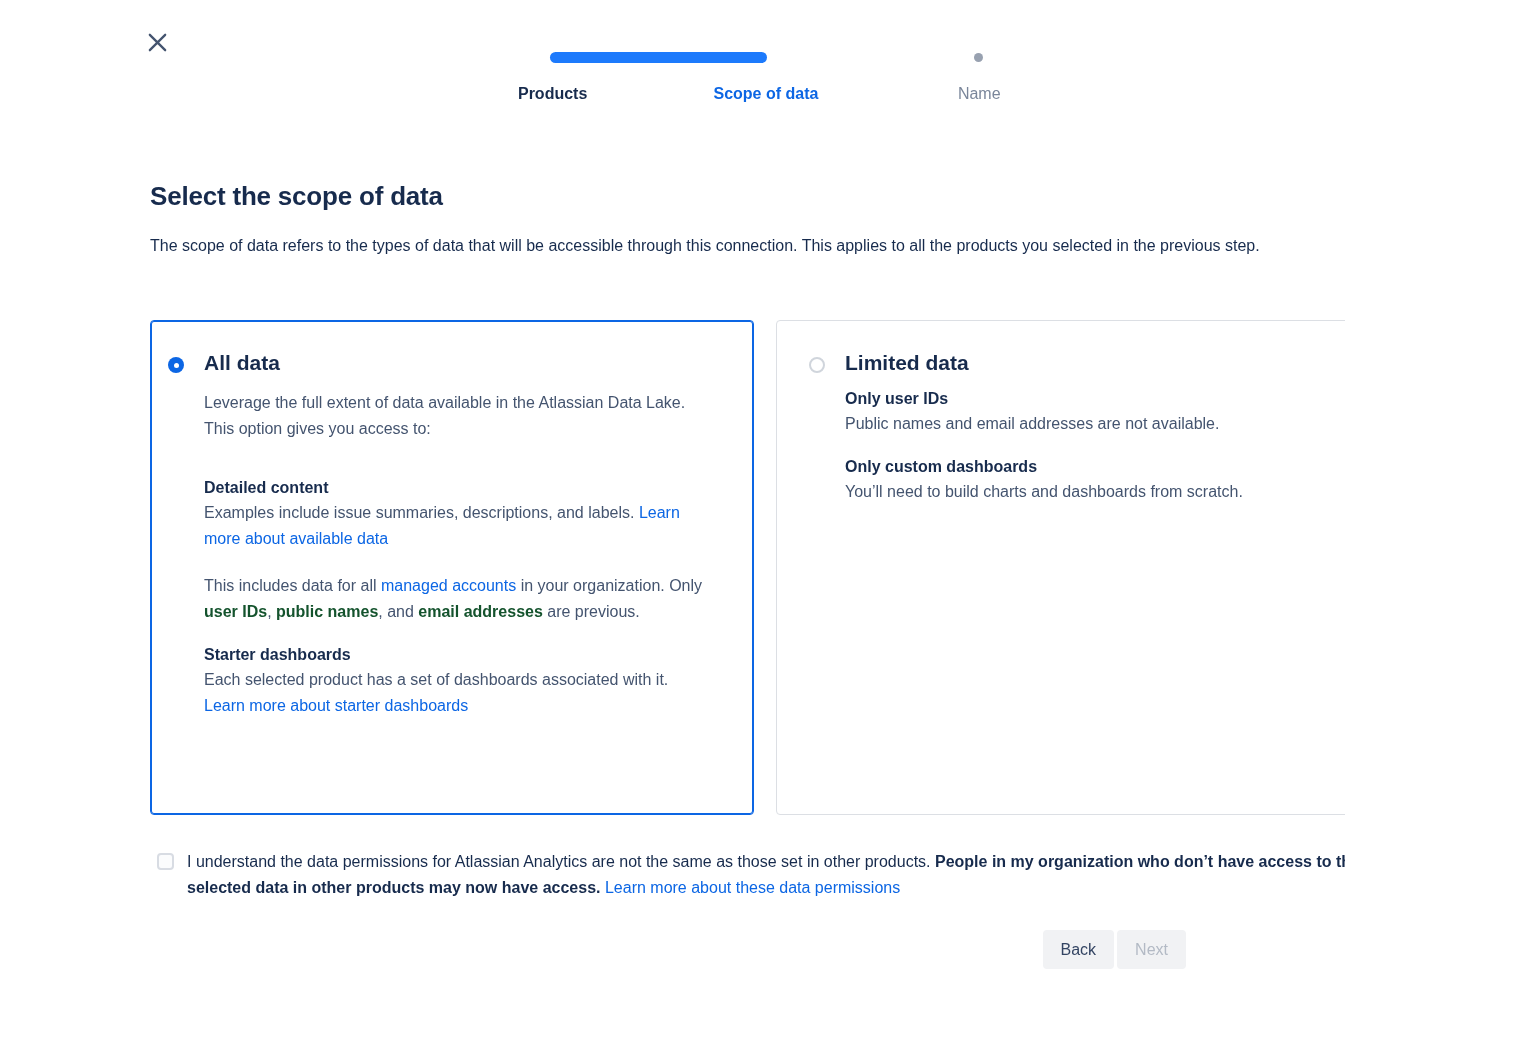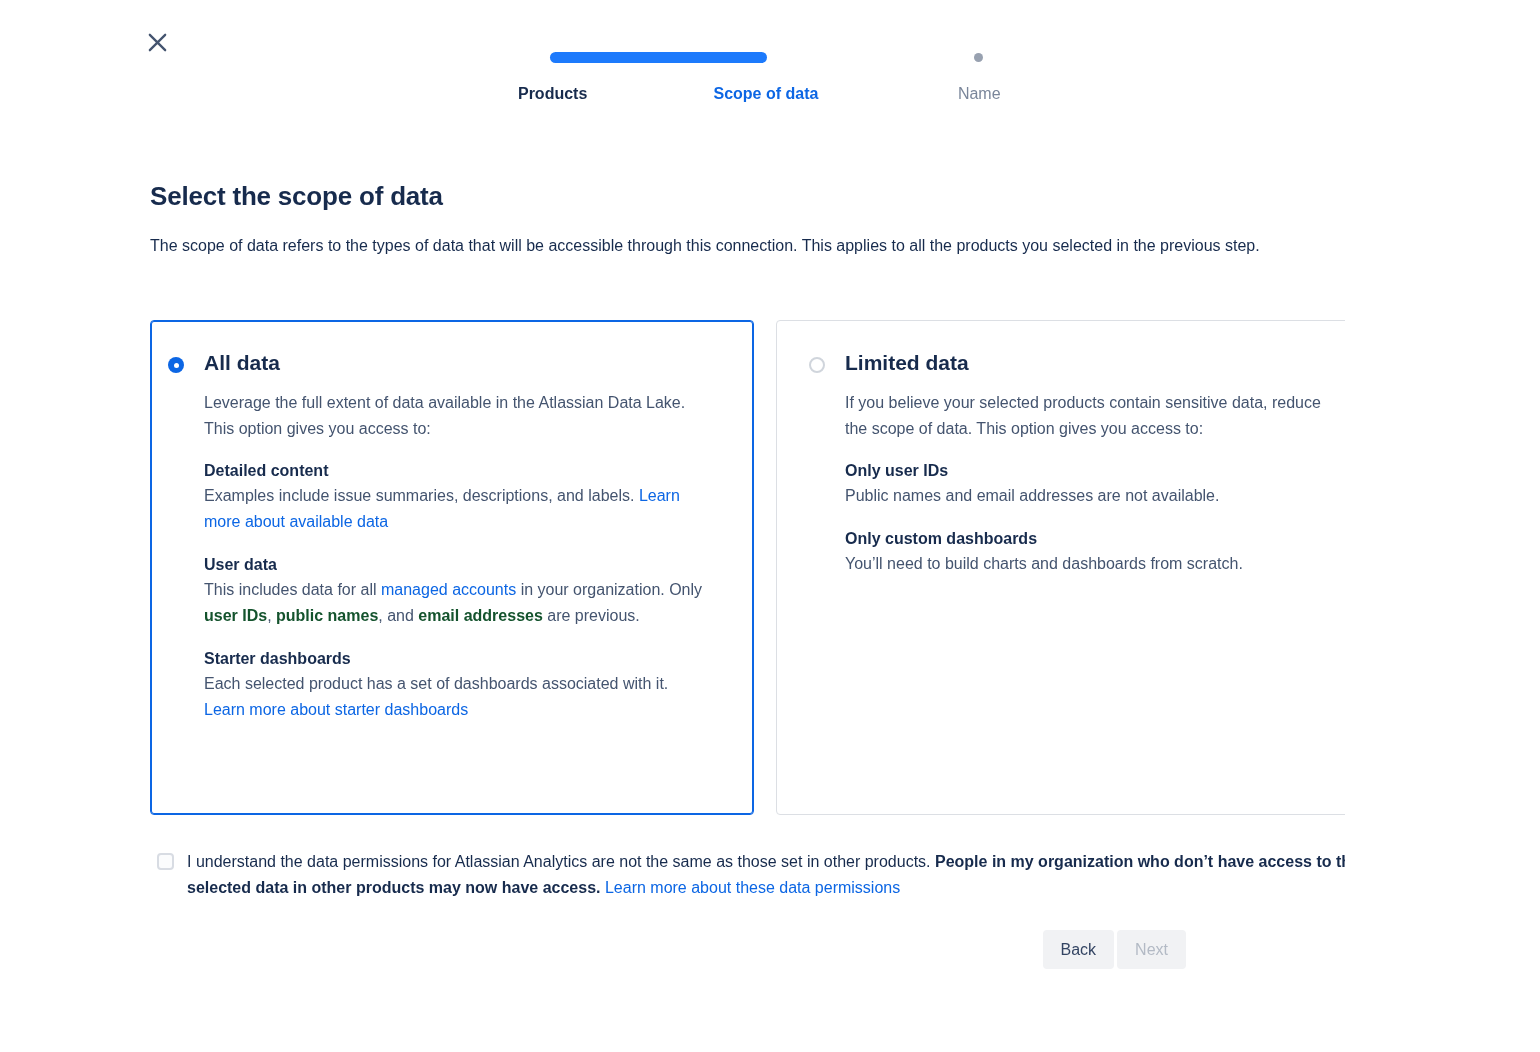--- a/index.html
+++ b/index.html
@@ -45,21 +45,21 @@
     border-radius:4px;padding:30px 42px 0 32px;display:flex;gap:20px;cursor:pointer;}
   .card.selected{border-color:var(--selected-border);
     box-shadow:inset 0 0 0 1px var(--selected-border);padding-left:17px;}
   .radio{flex:0 0 16px;width:16px;height:16px;margin-top:6px;border-radius:50%;
     border:2px solid #D0D5DC;background:#fff;position:relative;}
   .radio.checked{border:none;background:var(--accent-blue);}
   .radio.checked::after{content:"";position:absolute;left:50%;top:50%;width:5px;height:5px;
     margin:-2.5px 0 0 -2.5px;border-radius:50%;background:#fff;}
   .card-content{flex:1;}
   .option-title{font-size:21px;font-weight:700;color:var(--heading-text);margin-bottom:15px;}
-  .option-intro{font-size:16px;line-height:26px;color:var(--body-text);margin-bottom:20px;}
+  .option-intro{font-size:16px;line-height:26px;color:var(--body-text);margin-bottom:37px;}
   .option-section{margin-bottom:21px;}
   .section-heading{font-size:16px;font-weight:700;color:var(--heading-text);margin-bottom:3px;}
   .section-body{font-size:16px;line-height:26px;color:var(--body-text);}
   .bold{font-weight:700;color:#14532d;}
   a.link{color:var(--accent-blue);text-decoration:none;cursor:pointer;}
 
   
   .ack{position:absolute;left:157px;top:849px;display:flex;gap:13px;width:1215px;cursor:default;}
   .checkbox{flex:0 0 17px;width:17px;height:17px;margin-top:4px;border-radius:4px;
     border:2px solid #D8DCE3;background:#FBFCFD;cursor:pointer;}
@@ -102,35 +102,33 @@
     <div class="card selected">
       <span class="radio checked"></span>
       <div class="card-content">
         <h2 class="option-title">All data</h2>
         <p class="option-intro">Leverage the full extent of data available in the Atlassian Data Lake. This option gives you access to:</p>
         <div class="option-section">
           <h3 class="section-heading">Detailed content</h3>
           <p class="section-body"><span>Examples include issue summaries, descriptions, and labels. </span><a class="link">Learn more about available data</a></p>
         </div>
         <div class="option-section">
-          <h3 class="section-heading">User data</h3>
           <p class="section-body"><span>This includes data for all </span><a class="link">managed accounts</a><span> in your organization. Only </span><span class="bold">user IDs</span><span>, </span><span class="bold">public names</span><span>, and </span><span class="bold">email addresses</span><span> are previous.</span></p>
         </div>
         <div class="option-section">
           <h3 class="section-heading">Starter dashboards</h3>
           <p class="section-body"><span>Each selected product has a set of dashboards associated with it. </span><a class="link">Learn more about starter dashboards</a></p>
         </div>
       </div>
     </div>
 
     <div class="card">
       <span class="radio"></span>
       <div class="card-content">
         <h2 class="option-title">Limited data</h2>
-        <p class="option-intro">If you believe your selected products contain sensitive data, reduce the scope of data. This option gives you access to:</p>
         <div class="option-section">
           <h3 class="section-heading">Only user IDs</h3>
           <p class="section-body"><span>Public names and email addresses are not available.</span></p>
         </div>
         <div class="option-section">
           <h3 class="section-heading">Only custom dashboards</h3>
           <p class="section-body"><span>You’ll need to build charts and dashboards from scratch.</span></p>
         </div>
       </div>
     </div>

